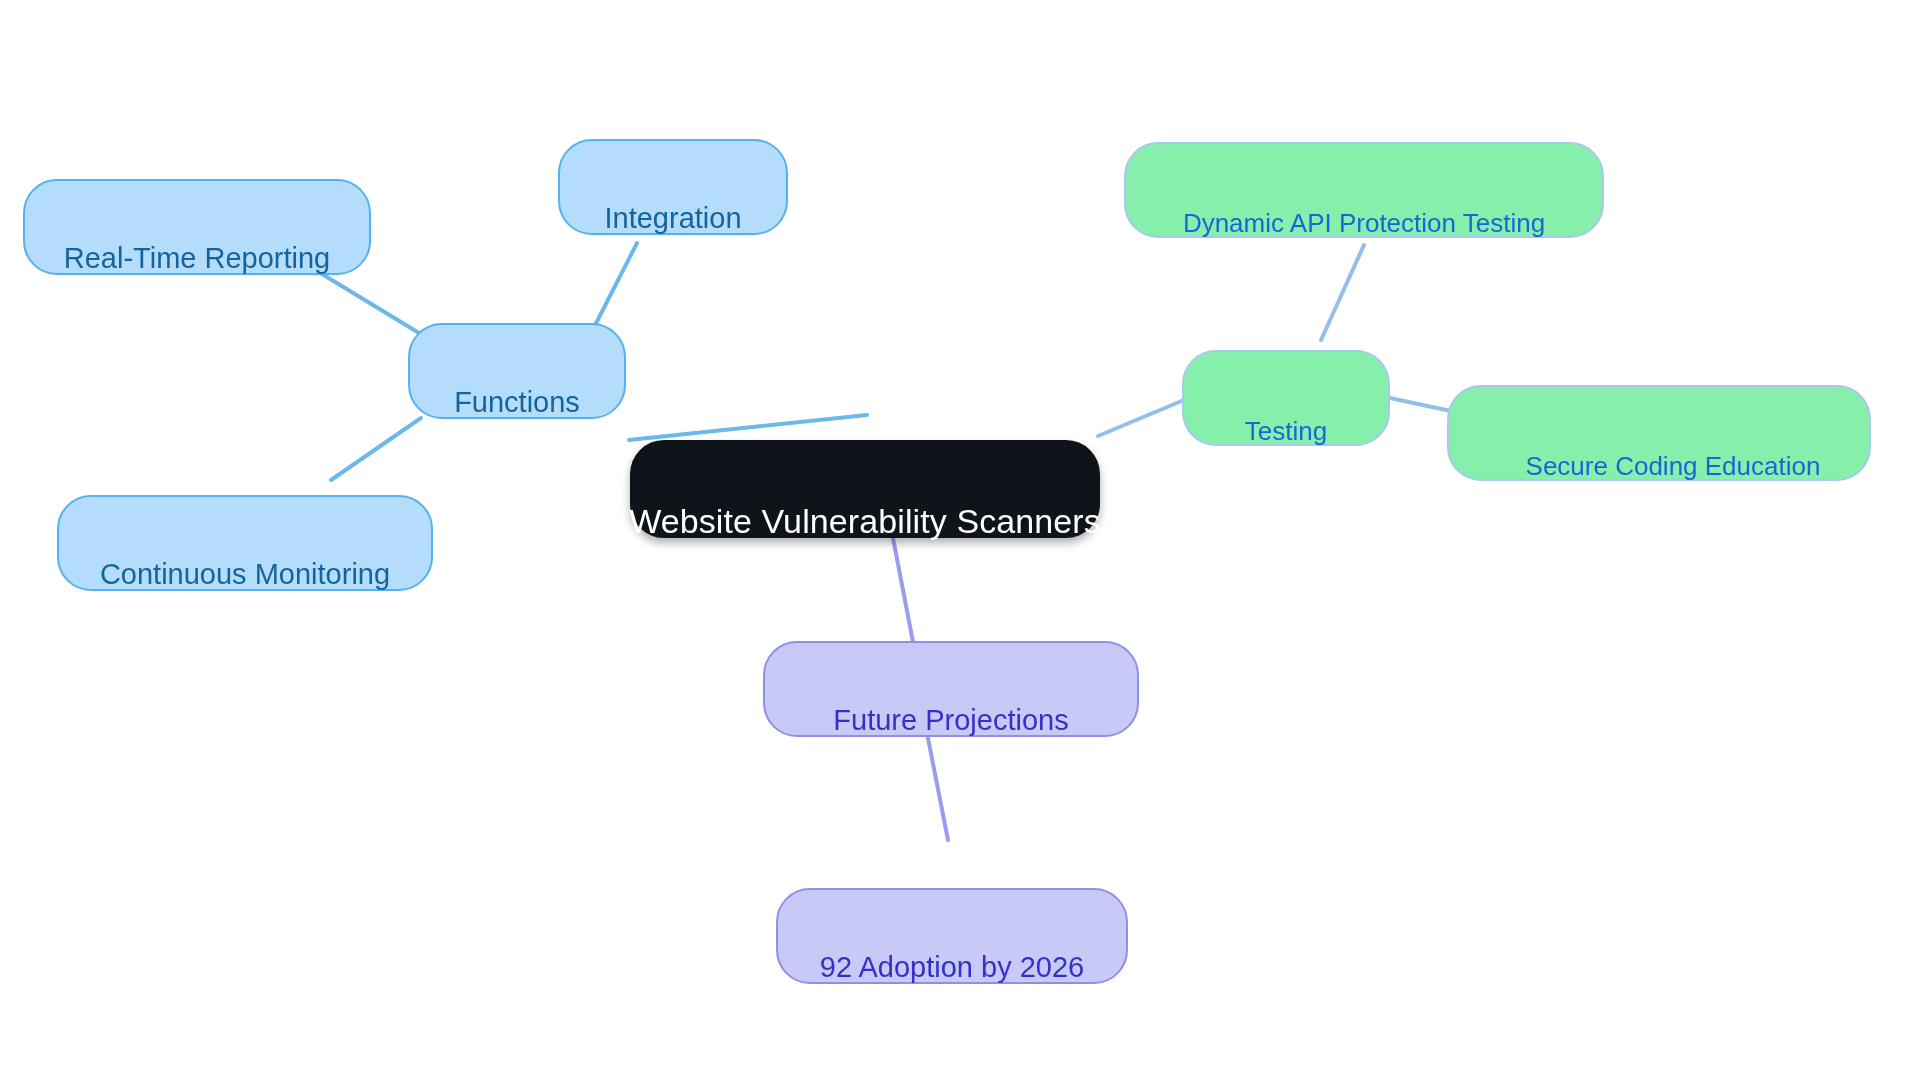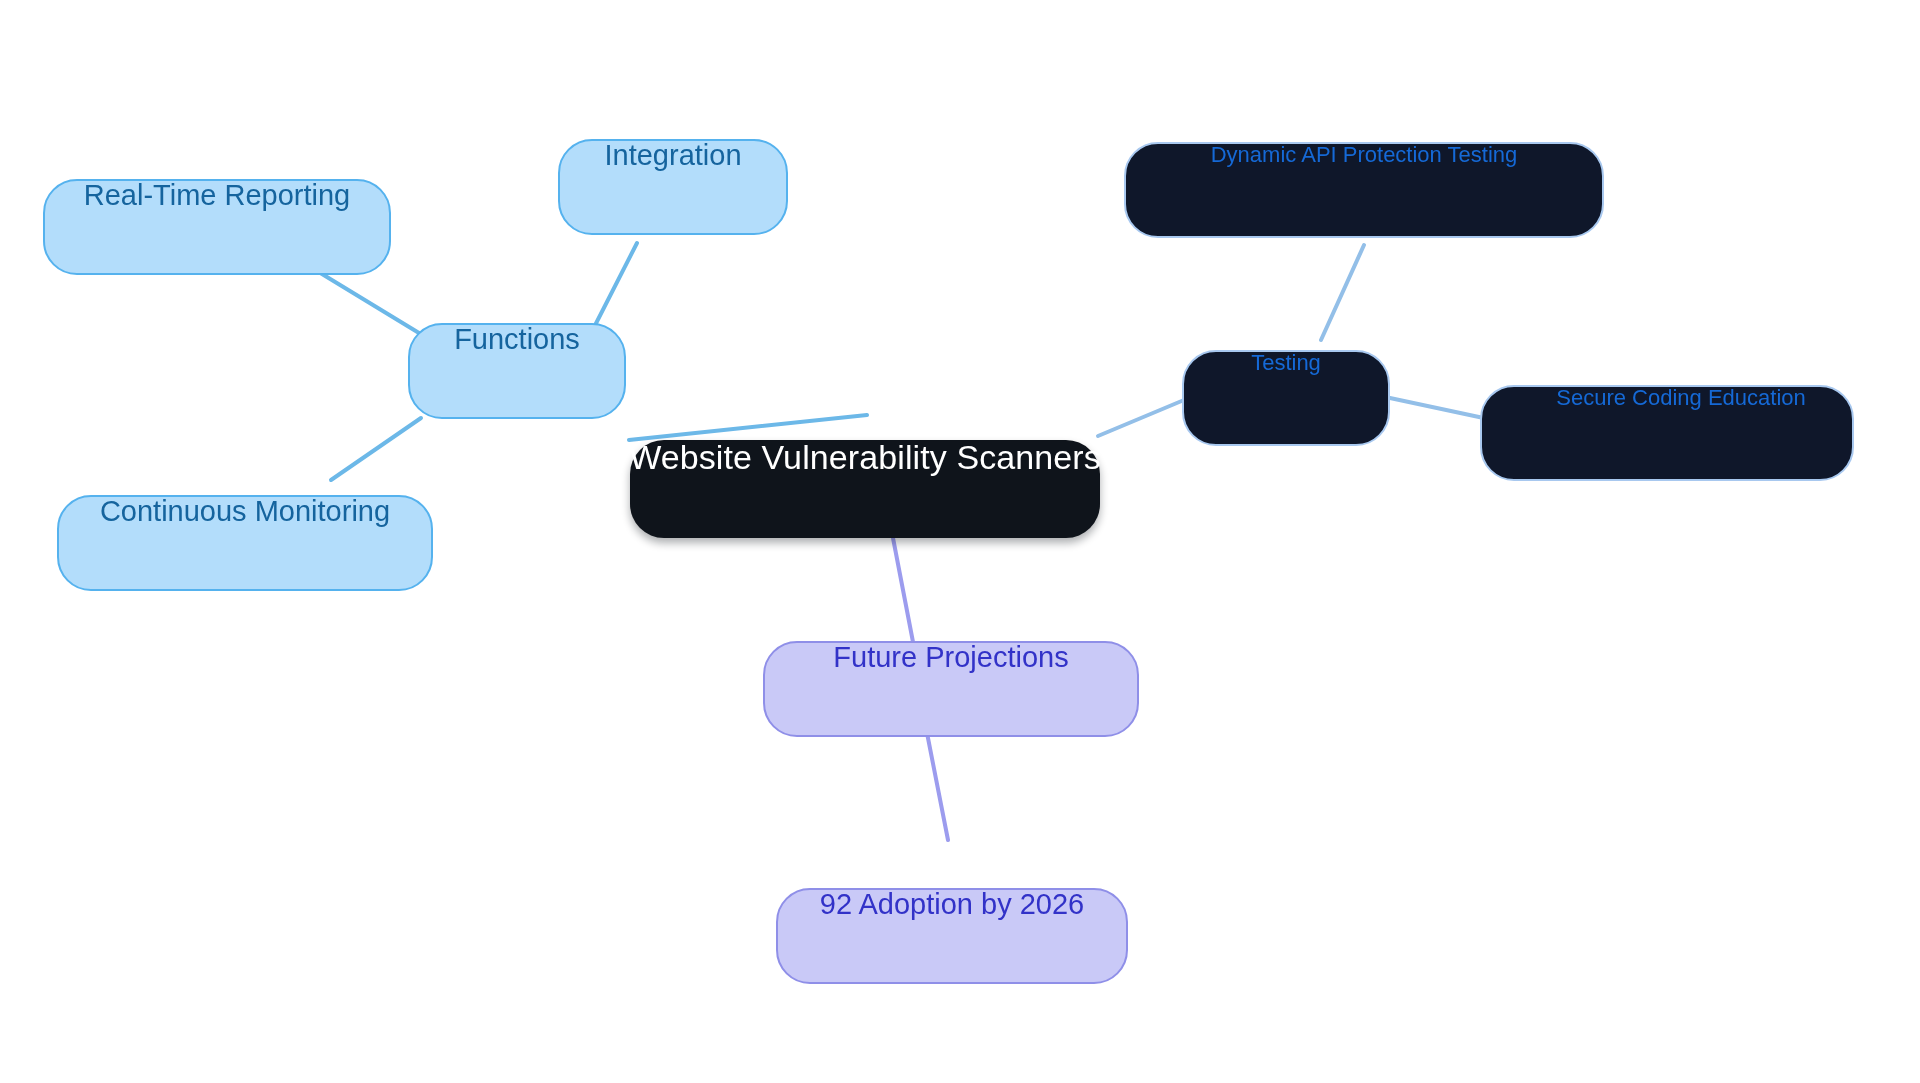--- a/index.html
+++ b/index.html
@@ -25,21 +25,21 @@
     top: 0;
     left: 0;
     width: 1920px;
     height: 1083px;
     pointer-events: none;
   }
   .node {
     position: absolute;
     box-sizing: border-box;
     display: flex;
-    align-items: flex-start;
+    align-items: flex-end;
     justify-content: center;
     text-align: center;
     white-space: nowrap;
     line-height: 1;
   }
   
   .node-root {
     background: #0f141b;
     color: #ffffff;
     border-radius: 34px;
@@ -50,25 +50,25 @@
   
   .node-blue {
     background: #b3ddfb;
     border: 2px solid #55b2ee;
     color: #15649e;
     border-radius: 34px;
     font-size: 29px;
   }
   
   .node-paleblue {
-    background: #0f172a;
+    background: #86efac;
     border: 2px solid #a8c8ef;
     color: #1569d6;
     border-radius: 34px;
-    font-size: 22px;
+    font-size: 26px;
   }
   
   .node-purple {
     background: #c9c9f7;
     border: 2px solid #8f8fe8;
     color: #3232c8;
     border-radius: 34px;
     font-size: 29px;
   }
 </style>
@@ -96,37 +96,37 @@
   </div>
 
   <div class="node node-blue" style="left:408px; top:323px; width:218px; height:96px;">
     <span>Functions</span>
   </div>
 
   <div class="node node-blue" style="left:558px; top:139px; width:230px; height:96px;">
     <span>Integration</span>
   </div>
 
-  <div class="node node-blue" style="left:23px; top:179px; width:348px; height:96px;margin-left:20px;">
+  <div class="node node-blue" style="left:23px; top:179px; width:348px; height:96px;">
     <span>Real-Time Reporting</span>
   </div>
 
   <div class="node node-blue" style="left:57px; top:467px; width:376px; height:96px;margin-top:28px;">
     <span>Continuous Monitoring</span>
   </div>
 
   <div class="node node-paleblue" style="left:1182px; top:350px; width:208px; height:96px;">
     <span>Testing</span>
   </div>
 
   <div class="node node-paleblue" style="left:1124px; top:142px; width:480px; height:96px;">
     <span>Dynamic API Protection Testing</span>
   </div>
 
-  <div class="node node-paleblue" style="left:1480px; top:385px; width:374px; height:96px;padding-left:28px;">
+  <div class="node node-paleblue" style="left:1447px; top:385px; width:424px; height:96px;padding-left:28px;">
     <span>Secure Coding Education</span>
   </div>
 
   <div class="node node-purple" style="left:763px; top:641px; width:376px; height:96px;">
     <span>Future Projections</span>
   </div>
 
   <div class="node node-purple" style="left:776px; top:888px; width:352px; height:96px;">
     <span>92 Adoption by 2026</span>
   </div>

